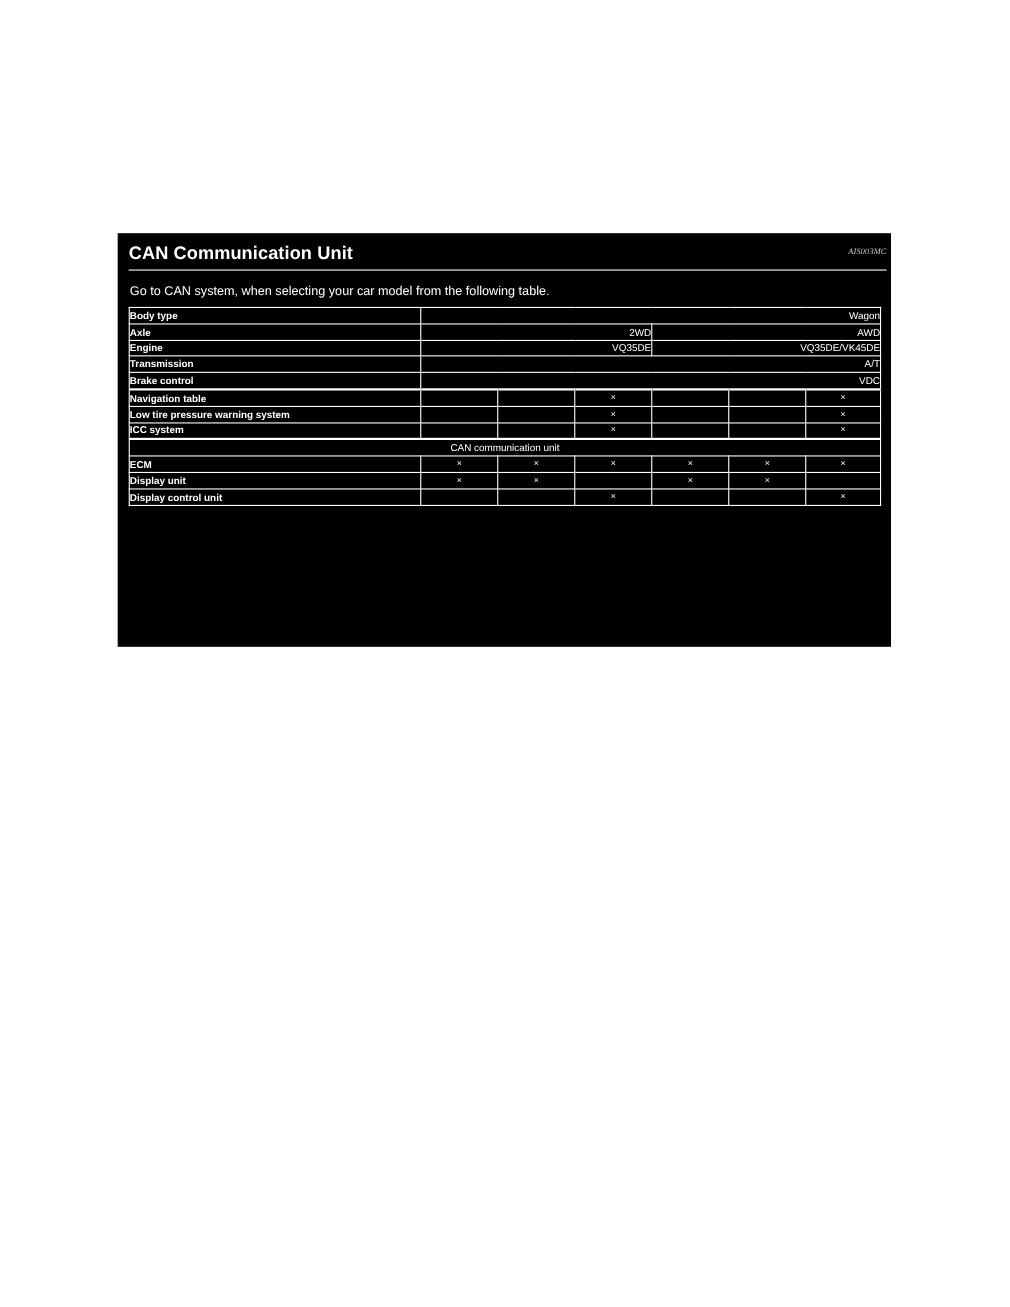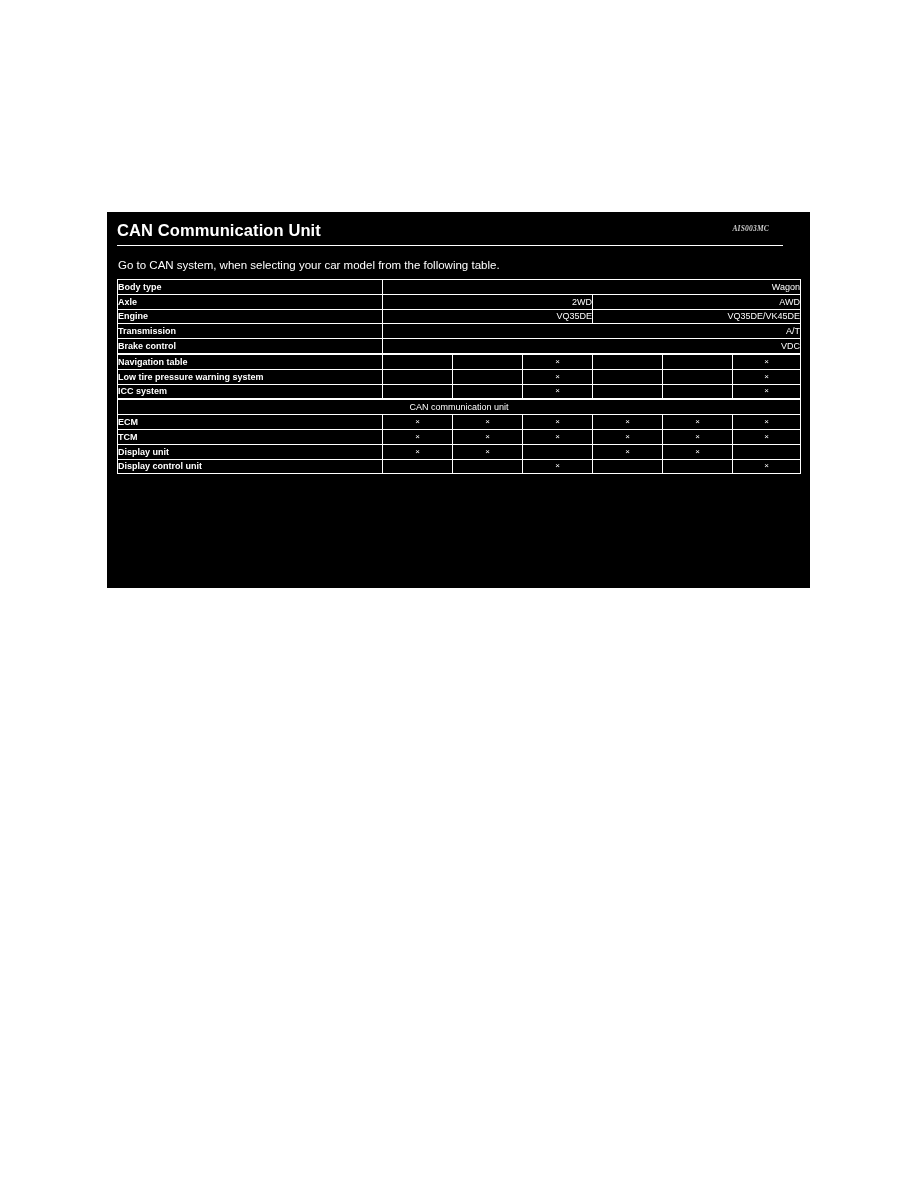--- a/index.html
+++ b/index.html
@@ -21,44 +21,43 @@
     background: #ffffff;
   }
   #panel {
     position: absolute;
     left: 107px;
     top: 212px;
     width: 703px;
     height: 376px;
     background: #000000;
     box-sizing: border-box;
-    padding: 8px 27px 10px 10px;
+    padding: 8px 4px 10px 10px;
   }
   .panel-header {
     position: relative;
     height: 24px;
   }
   .panel-title {
     color: #ffffff;
     font-size: 16.5px;
     font-weight: bold;
     letter-spacing: 0.1px;
     line-height: 20px;
     display: inline-block;
   }
   .panel-code {
     position: absolute;
-    right: 14px;
+    right: 0;
     top: 4px;
     color: #cccccc;
     font-size: 7.5px;
     font-style: italic;
     font-family: "Liberation Serif", serif;
     letter-spacing: 0.2px;
-    font-weight: bold;
   }
   .title-rule {
     height: 1px;
     background: #ffffff;
     margin-top: 1px;
     margin-bottom: 5px;
   }
   .panel-sub {
     color: #ffffff;
     font-size: 11.5px;
@@ -182,29 +181,20 @@
           <tr>
             <td class="rowlabel">ECM</td>
             <td class="mark">×</td>
             <td class="mark">×</td>
             <td class="mark">×</td>
             <td class="mark">×</td>
             <td class="mark">×</td>
             <td class="mark">×</td>
           </tr>
           <tr>
-            <td class="rowlabel">TCM</td>
-            <td class="mark">×</td>
-            <td class="mark">×</td>
-            <td class="mark">×</td>
-            <td class="mark">×</td>
-            <td class="mark">×</td>
-            <td class="mark">×</td>
-          </tr>
-          <tr>
             <td class="rowlabel">Display unit</td>
             <td class="mark">×</td>
             <td class="mark">×</td>
             <td class="mark"></td>
             <td class="mark">×</td>
             <td class="mark">×</td>
             <td class="mark"></td>
           </tr>
           <tr>
             <td class="rowlabel">Display control unit</td>

